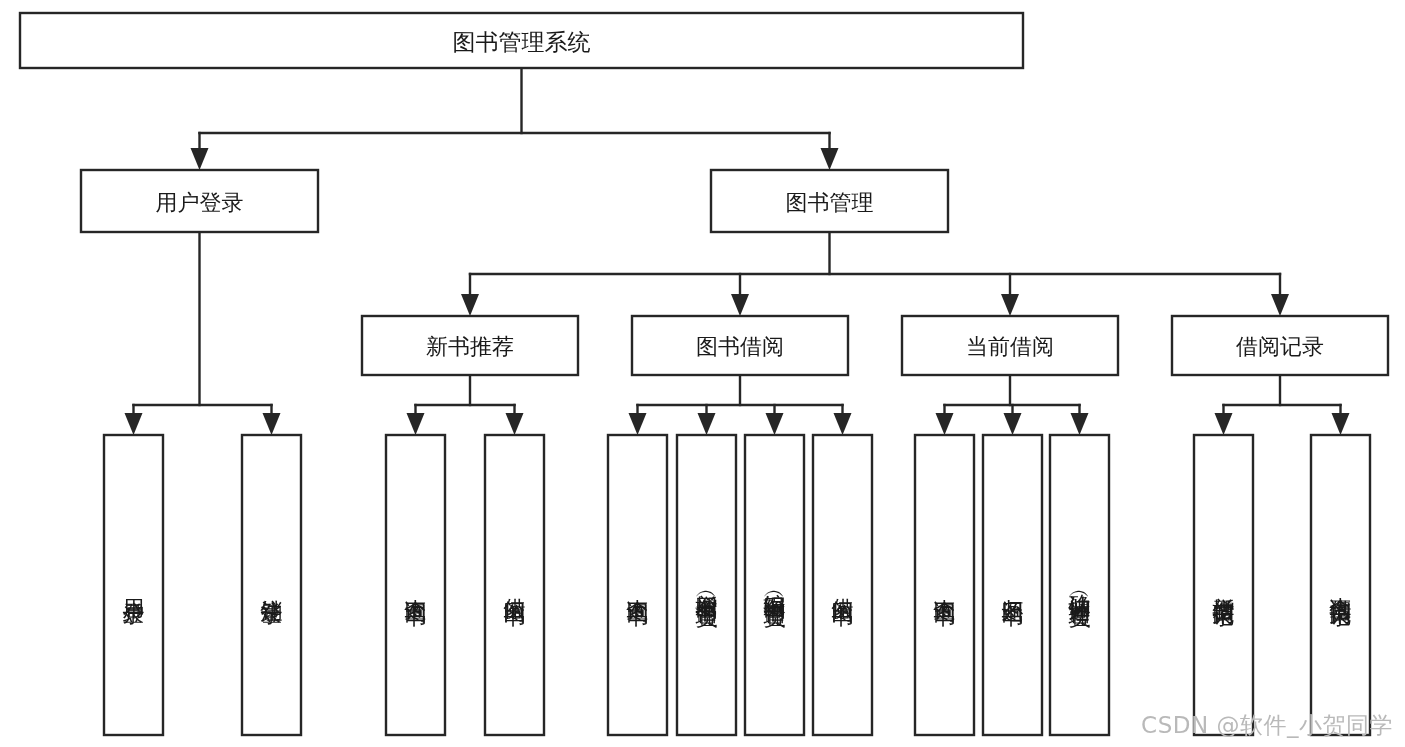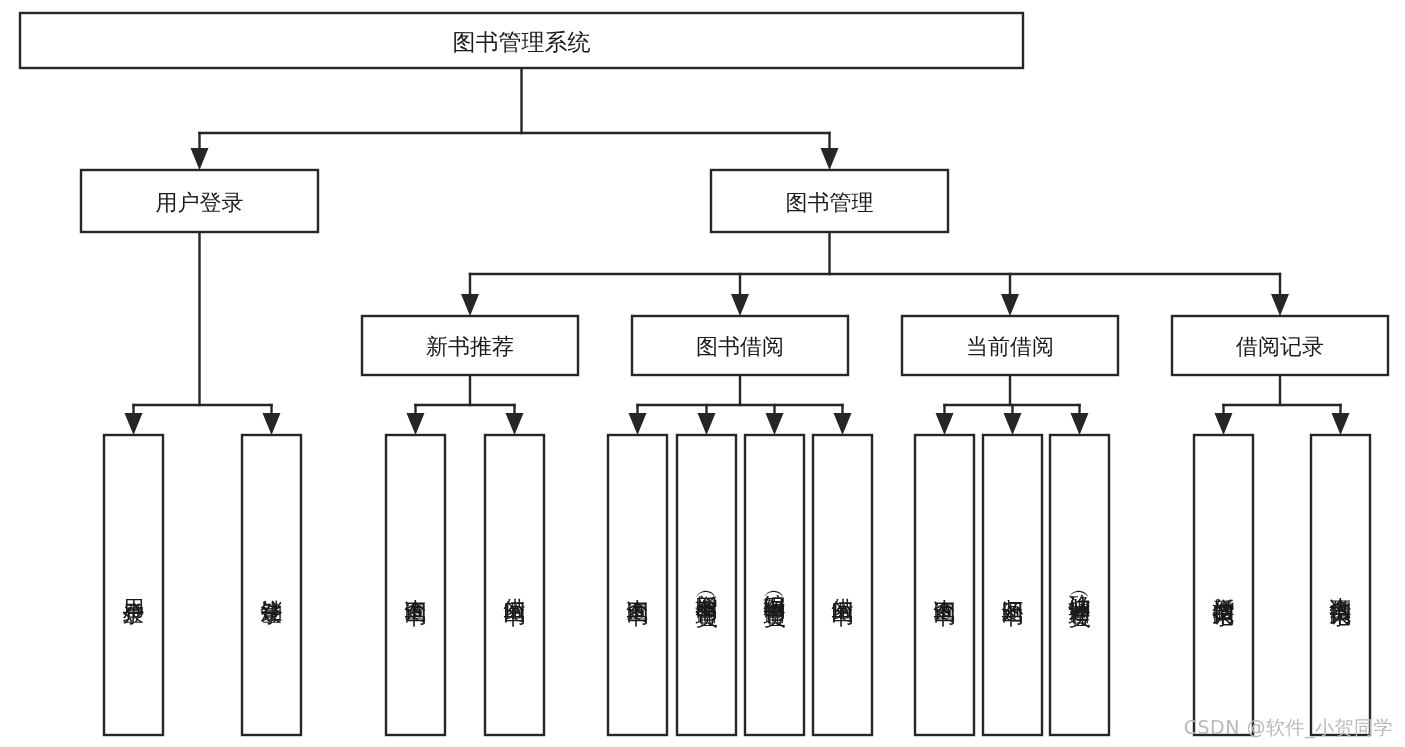--- a/index.html
+++ b/index.html
@@ -64,21 +64,21 @@
     align-items: center;
     justify-content: center;
     white-space: nowrap;
     pointer-events: none;
   }
   .watermark {
     position: absolute;
     right: 12px;
     bottom: 6px;
     font-family: "DejaVu Sans", "Liberation Sans", sans-serif;
-    font-size: 19px;
+    font-size: 23px;
     color: #b9b9b9;
     letter-spacing: 0.5px;
     white-space: nowrap;
   }
 </style>
 </head>
 <body>
 
 <div id="diagram-root">
 

